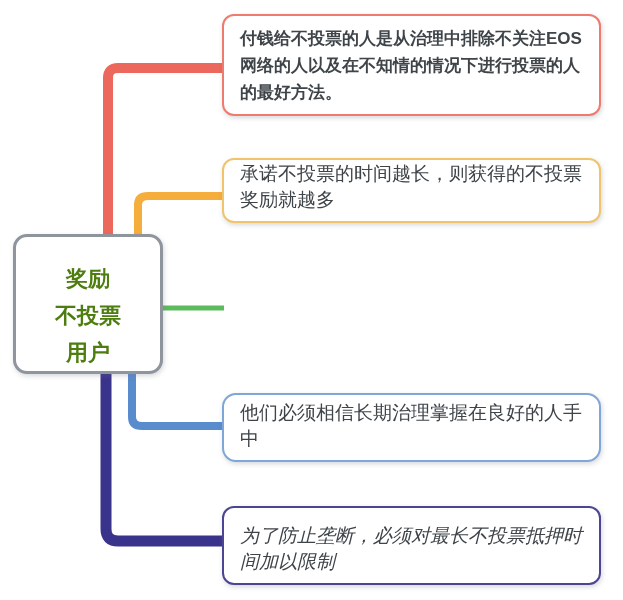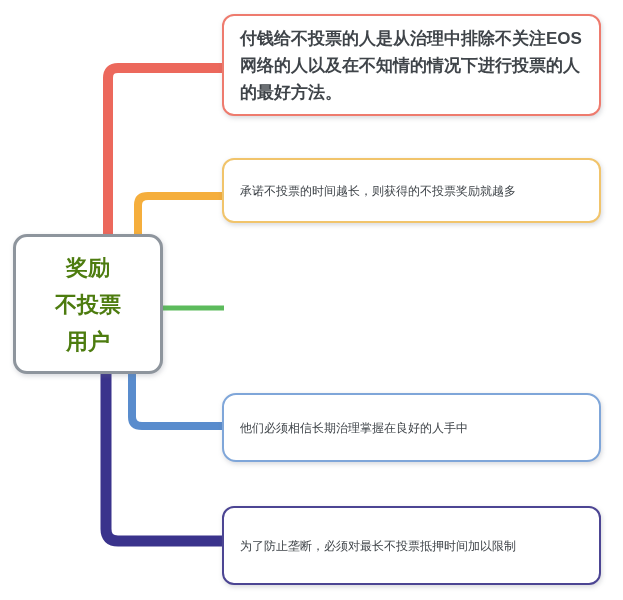--- a/index.html
+++ b/index.html
@@ -20,21 +20,21 @@
     left: 0;
     top: 0;
     width: 623px;
     height: 600px;
   }
   .node {
     position: absolute;
     box-sizing: border-box;
     background: #ffffff;
     display: flex;
-    align-items: center;
+    align-items: flex-end;
     box-shadow: 1px 2px 5px rgba(110, 115, 130, 0.28);
   }
   .root {
     left: 13px;
     top: 234px;
     width: 150px;
     height: 140px;
     border: 3px solid #8E959D;
     border-radius: 14px;
     justify-content: center;
@@ -49,21 +49,21 @@
   }
   .branch {
     left: 222px;
     width: 379px;
     border-width: 2px;
     border-style: solid;
     border-radius: 12px;
     padding: 8px 16px;
   }
   .branch-label {
-    font-size: 12px;
+    font-size: 19px;
     line-height: 26px;
     color: #3F4449;
   }
   .b1 { top: 14px;  height: 102px; }
   .b1 .branch-label { font-weight: bold; font-size: 17px; line-height: 27px; }
   .b2 { top: 158px; height: 65px; }
   .b3 { top: 273px; height: 68px; }
   .b4 { top: 393px; height: 69px; border-radius: 14px; }
   .b5 { top: 506px; height: 79px; }
 </style>
@@ -92,17 +92,17 @@
 
   <div class="node branch b2" style="border-color: rgb(241, 196, 107);">
     <span class="branch-label">承诺不投票的时间越长，则获得的不投票奖励就越多</span>
   </div>
 
 
   <div class="node branch b4" style="border-color: rgb(127, 166, 217);">
     <span class="branch-label">他们必须相信长期治理掌握在良好的人手中</span>
   </div>
 
-  <div class="node branch b5" style="border-color: rgb(76, 69, 147);">
+  <div class="node branch b5" style="border-color: rgb(76, 69, 147); font-style: italic;">
     <span class="branch-label">为了防止垄断，必须对最长不投票抵押时间加以限制</span>
   </div>
 
 </div>
 
 </body></html>

